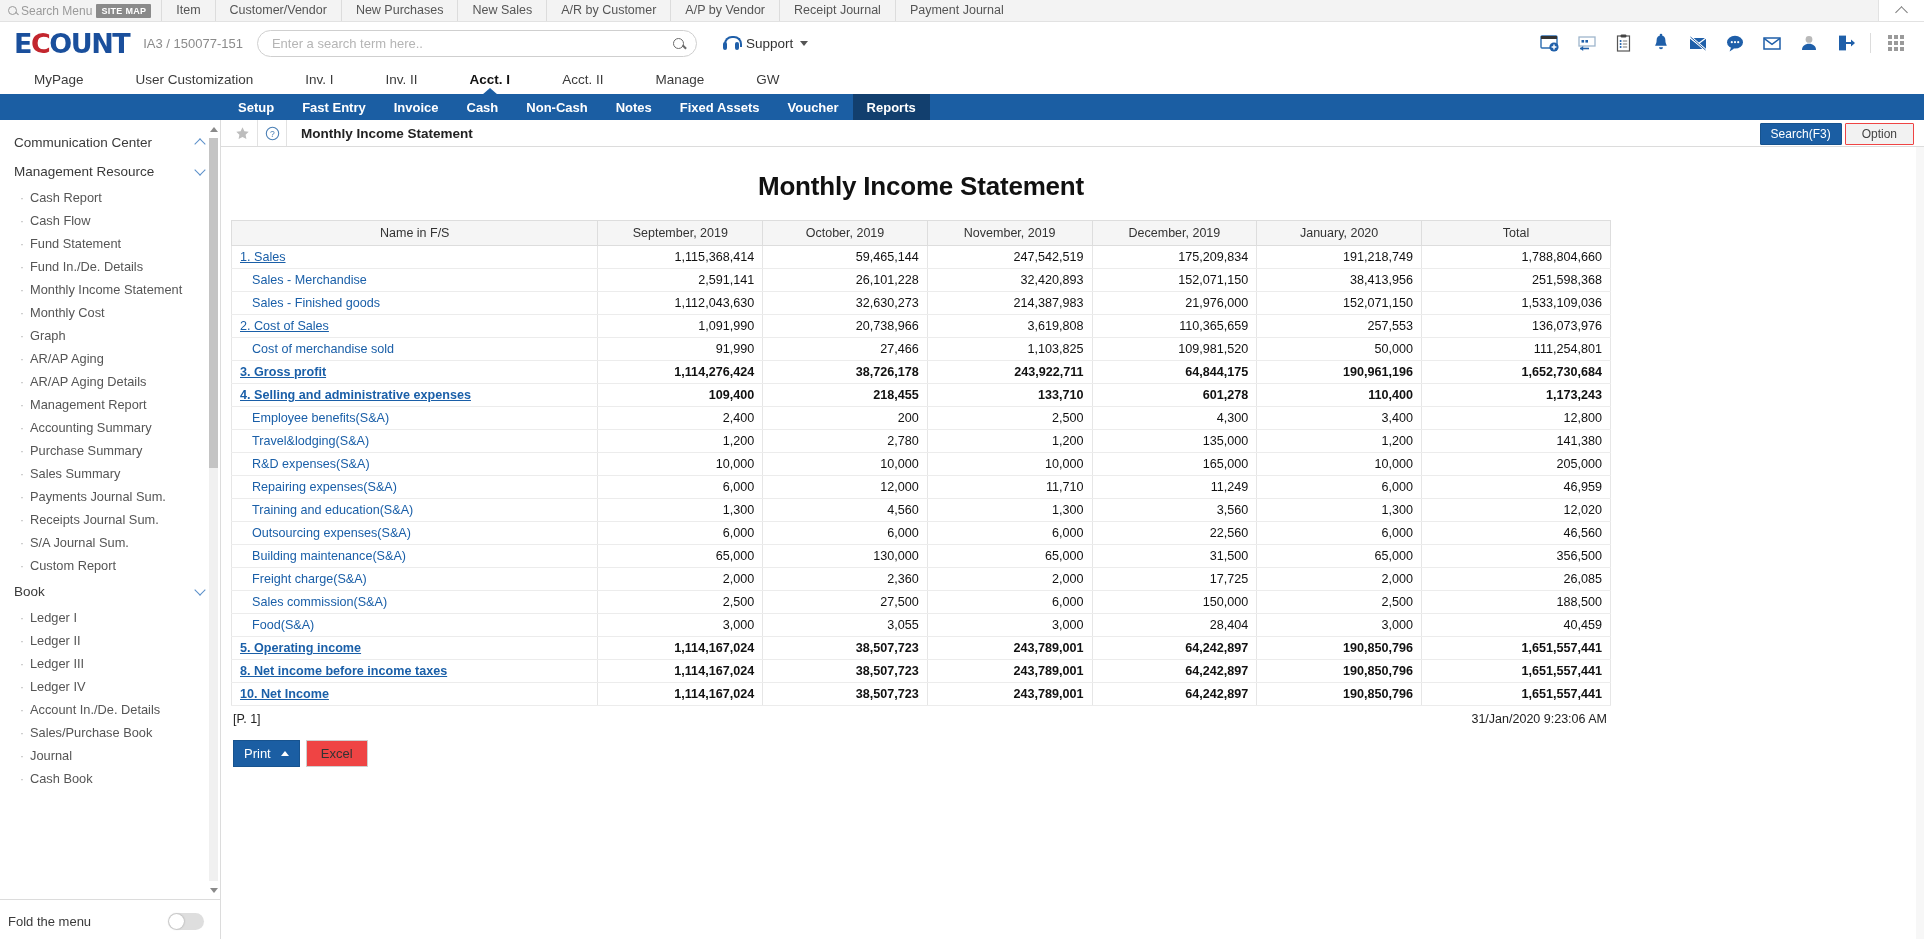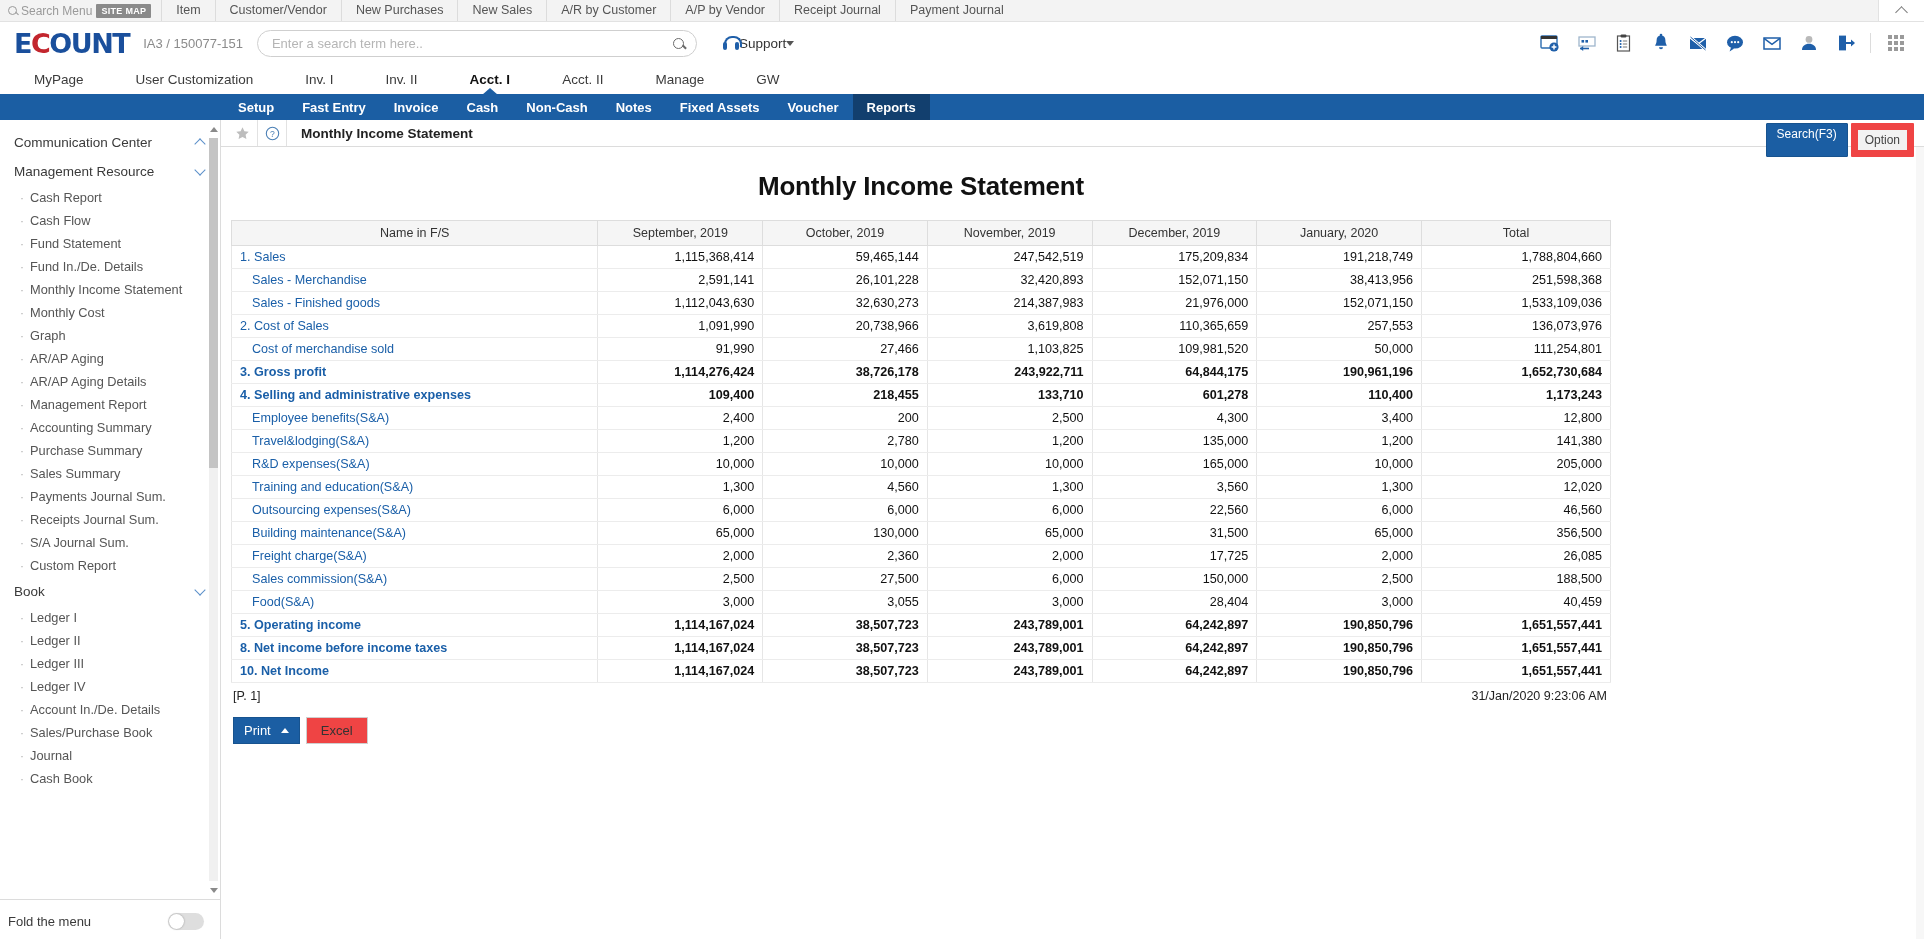--- a/index.html
+++ b/index.html
@@ -73,21 +73,21 @@
     flex: 1; border: none; outline: none; font-size: 13px;
     color: #333; background: transparent;
     font-family: "Liberation Sans", sans-serif;
   }
   .searchbox input::placeholder { color: #b5b5b5; }
   .mag2 { width: 11px; height: 11px; border: 1.6px solid #6b6b6b; border-radius: 50%;
     position: relative; flex: none; }
   .mag2::after { content:""; position:absolute; width:5px; height:1.6px; background:#6b6b6b;
     transform: rotate(45deg); right:-4px; bottom:0; }
   .support {
-    margin-left: 26px; display: flex; align-items: center; 
+    margin-left: 26px; display: flex; align-items: center; gap: 7px;
     color: #333; font-size: 13.5px; white-space: nowrap;
   }
   .headset {
     width: 16px; height: 14px; position: relative; flex: none;
   }
   .headset::before {
     content:""; position:absolute; left:1px; top:0; width:14px; height:9px;
     border: 2.2px solid #1f5fa9; border-bottom: none;
     border-radius: 8px 8px 0 0;
   }
@@ -203,22 +203,22 @@
   .star-btn { width: 30px; display:flex;align-items:center;justify-content:center; }
   .help-btn { width: 30px; display:flex;align-items:center;justify-content:center;
     border-left:1px solid #e2e2e2; border-right:1px solid #e2e2e2; height:100%; }
   .page-title-sm { font-size: 13.5px; font-weight: bold; color:#222; margin-left: 14px; white-space:nowrap;}
   .bar-btns { position:absolute; right: 10px; top:3px; display:flex; gap:3px; }
   .btn-blue {
     background: #1b5ea3; color:#fff; font-size: 12px; padding: 3px 10px;
     border: 1px solid #17538f; border-radius:1px; white-space:nowrap;
   }
   .btn-gray {
-    background: #f2f2f2; color:#444; font-size: 12px; padding: 3px 7px;
-    border: 7px solid #ef4444; border-radius:1px; white-space:nowrap;
+    background: #f2f2f2; color:#444; font-size: 12px; padding: 3px 16px;
+    border: 1px solid #ef4444; border-radius:1px; white-space:nowrap;
   }
 
   .report-area { flex: 1; overflow: hidden; padding: 10px 0 0 0; position: relative; }
   .report-inner { width: 1380px; margin-left: 10px; }
   h1.report-title {
     text-align: center; font-size: 26px; font-weight: bold; color: #111;
     margin: 14px 0 18px 0; letter-spacing: -.2px;
   }
   .meta-row {
     display: flex; justify-content: space-between; align-items: flex-end;
@@ -232,21 +232,21 @@
     background: #f5f5f5; border: 1px solid #dddddd;
     font-weight: normal; color: #333; padding: 5px 6px;
     text-align: center; font-size: 12.5px;
   }
   table.fs td {
     border-left: 1px solid #e6e6e6; border-right: 1px solid #e6e6e6;
     border-bottom: 1px solid #ececec;
     padding: 4px 8px; color: #1a5fa8; white-space: nowrap;
   }
   table.fs td.num { text-align: right; color: #111; }
-  tr.lvl1 td.name { padding-left: 8px; }
+  tr.lvl1 td.name { padding-left: 8px; text-decoration: underline; }
   tr.lvl2 td.name { padding-left: 20px; }
   tr.bold td { font-weight: bold; }
   tr.bold td.name { color: #1a5fa8; }
   .foot-row {
     display:flex; justify-content: space-between; font-size: 12.5px; color:#222;
     padding: 6px 4px 0 2px;
   }
   .action-row { display:flex; gap:6px; padding: 14px 0 0 2px; }
   .print-btn {
     background:#1b5ea3; color:#fff; font-size:13px; padding:5px 10px;
@@ -679,20 +679,29 @@
               <tr class="lvl2">
                 <td class="name">R&amp;D expenses(S&amp;A)</td>
                 <td class="num">10,000</td>
                 <td class="num">10,000</td>
                 <td class="num">10,000</td>
                 <td class="num">165,000</td>
                 <td class="num">10,000</td>
                 <td class="num">205,000</td>
               </tr>
               <tr class="lvl2">
+                <td class="name">Repairing expenses(S&amp;A)</td>
+                <td class="num">6,000</td>
+                <td class="num">12,000</td>
+                <td class="num">11,710</td>
+                <td class="num">11,249</td>
+                <td class="num">6,000</td>
+                <td class="num">46,959</td>
+              </tr>
+              <tr class="lvl2">
                 <td class="name">Training and education(S&amp;A)</td>
                 <td class="num">1,300</td>
                 <td class="num">4,560</td>
                 <td class="num">1,300</td>
                 <td class="num">3,560</td>
                 <td class="num">1,300</td>
                 <td class="num">12,020</td>
               </tr>
               <tr class="lvl2">
                 <td class="name">Outsourcing expenses(S&amp;A)</td>

